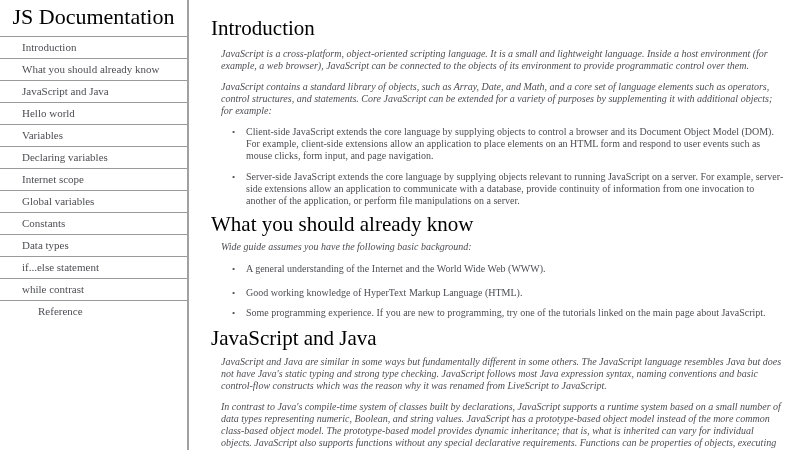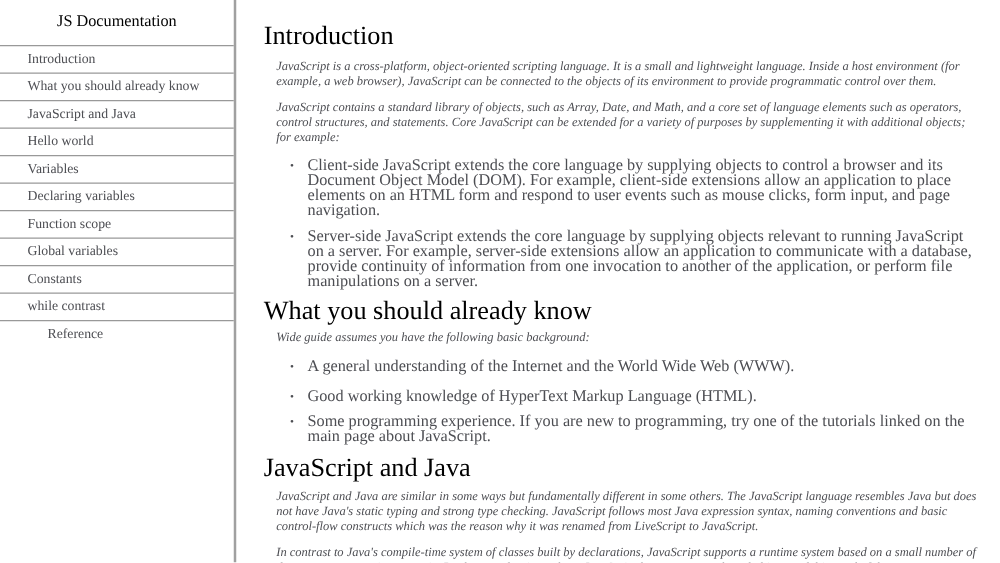--- a/index.html
+++ b/index.html
@@ -11,21 +11,21 @@
     position: relative;
   }
   #navbar {
     position: absolute; left: 0; top: 0;
     width: 187px; height: 450px;
     border-right: 2px solid #a0a0a0;
     box-sizing: content-box;
     background: #fff;
   }
   #navbar header {
-    font-size: 13px;
+    font-size: 22px;
     color: #000;
     text-align: center;
     height: 36px;
     line-height: 34px;
     border-bottom: 1px solid #999;
     margin: 0;
     font-weight: normal;
   }
   #navbar ul { list-style: none; margin: 0; padding: 0; }
   #navbar li {
@@ -56,21 +56,21 @@
     font-size: 10px;
     line-height: 12px;
     margin: 0 0 9px 10px;
     font-style: italic;
   }
   .section ul {
     margin: 0; padding-left: 35px;
     list-style: none;
   }
   .section li {
-    font-size: 13px; line-height: 12px;
+    font-size: 10px; line-height: 12px;
     margin-bottom: 9px;
     position: relative;
   }
   .section li::before {
     content: "•";
     position: absolute; left: -14px; top: 0;
     font-size: 9px;
   }
   .section li span { display: inline; }
 </style>
@@ -92,27 +92,33 @@
     <li>
         <a href="#">Hello world</a>
       </li>
     <li>
         <a href="#">Variables</a>
       </li>
     <li>
         <a href="#">Declaring variables</a>
       </li>
     <li>
-        <a href="#">Function scope</a>
+        <a href="#">Internet scope</a>
       </li>
     <li>
         <a href="#">Global variables</a>
       </li>
     <li>
         <a href="#">Constants</a>
+      </li>
+    <li>
+        <a href="#">Data types</a>
+      </li>
+    <li>
+        <a href="#">if...else statement</a>
       </li>
     <li>
         <a href="#">while contrast</a>
       </li>
     <li>
         <a href="#">Reference</a>
       </li>
   </ul>
 </nav>
 

